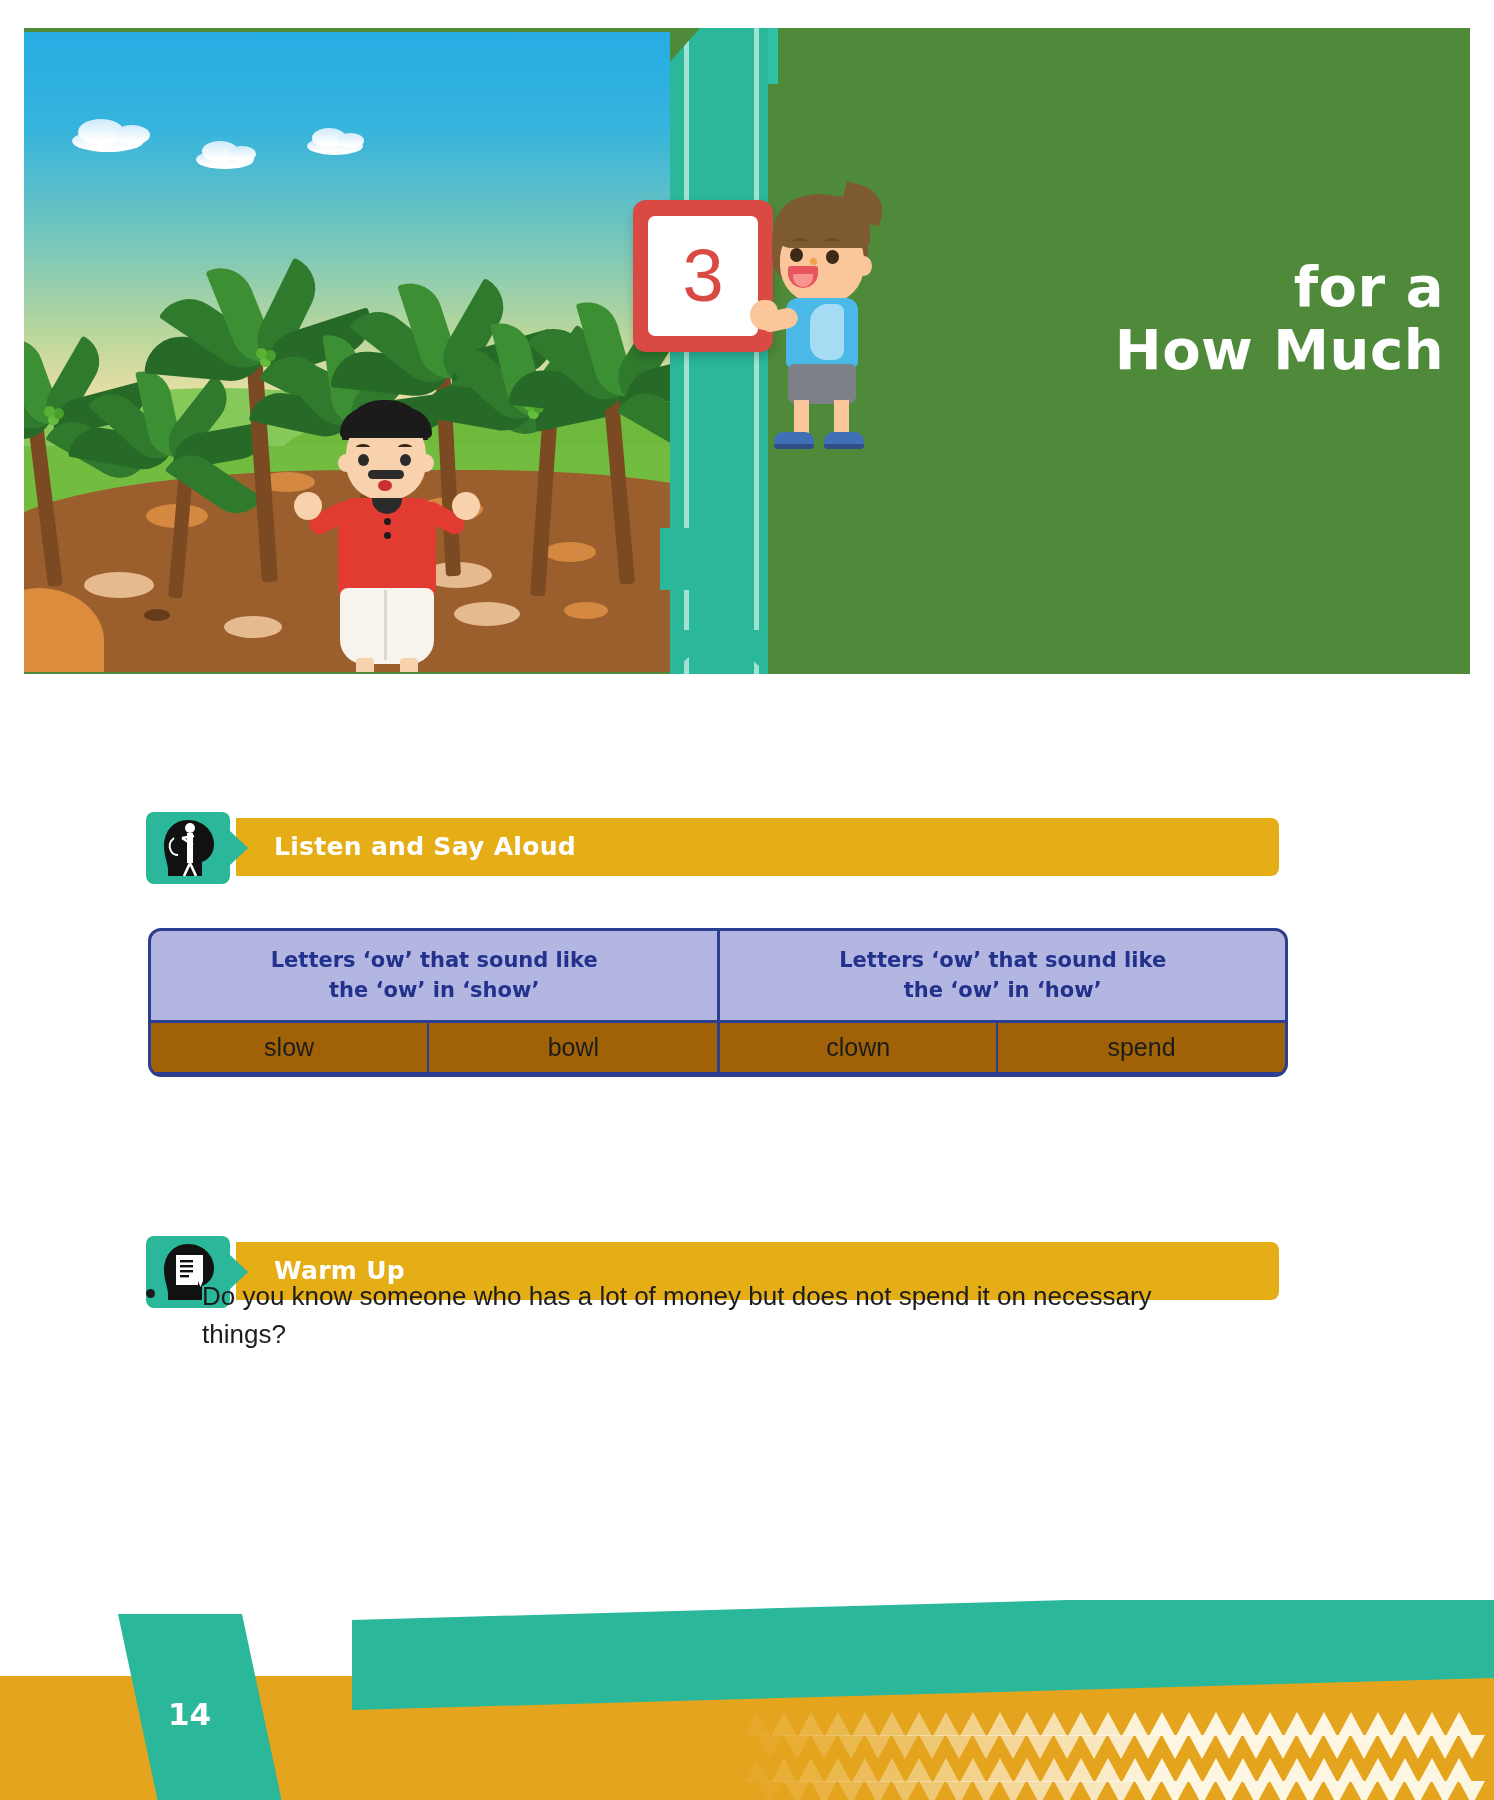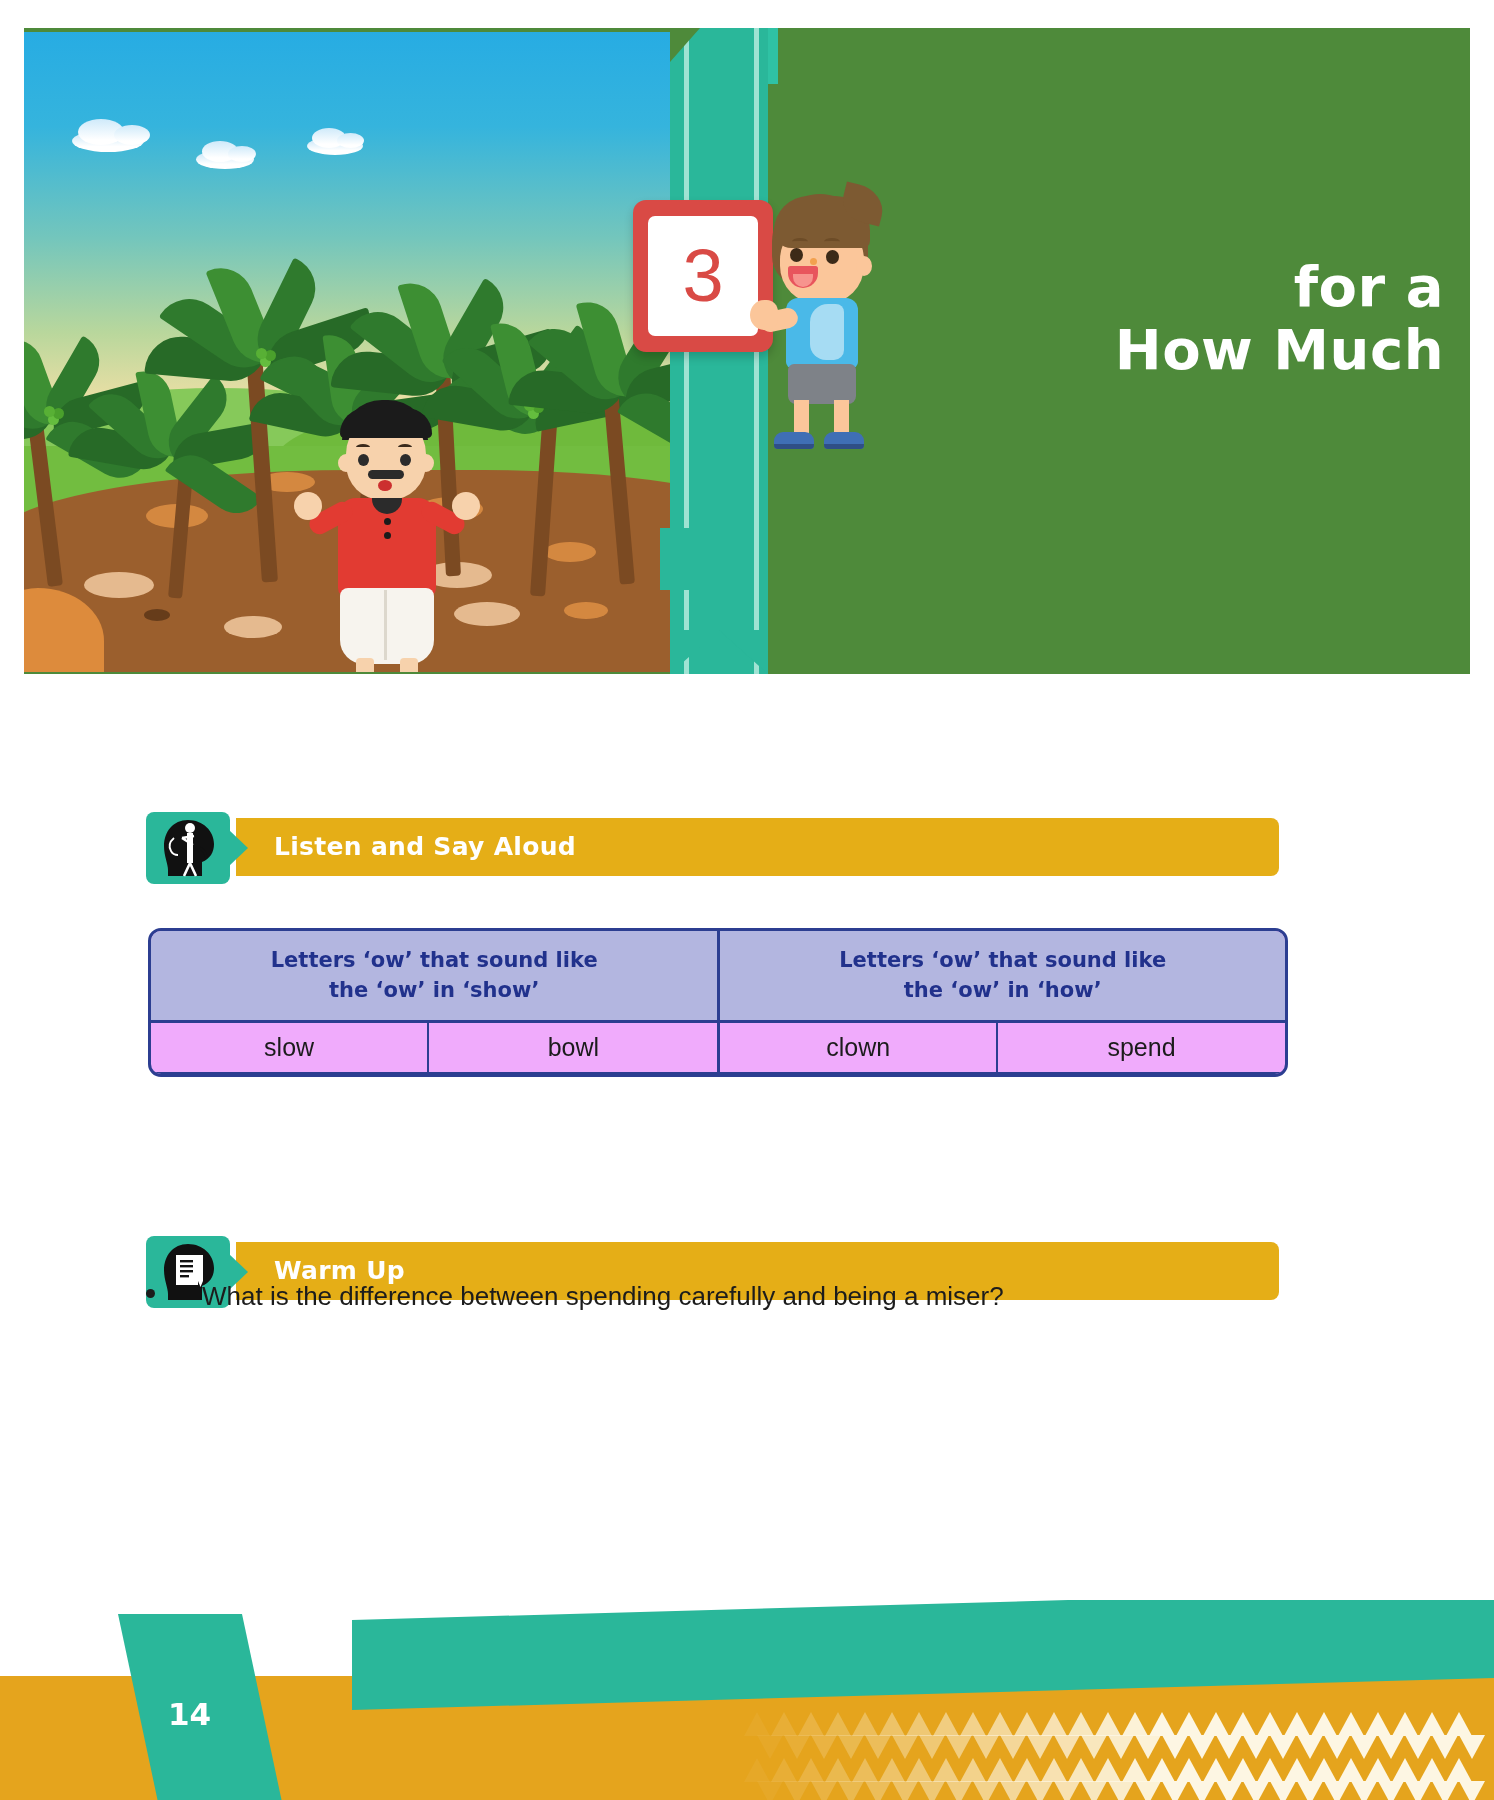--- a/index.html
+++ b/index.html
@@ -276,21 +276,21 @@
   
   .wt {
     position: absolute;
     left: 148px; top: 928px;
     width: 1140px;
     border-collapse: separate;
     border-spacing: 0;
     border: 3px solid #2c3e91;
     border-radius: 13px;
     overflow: hidden;
-    background: #f0abfc;
+    background: #a16207;
   }
   .wt th {
     background: #b3b6e0;
     color: #21318c;
     font-family: "DejaVu Sans", sans-serif;
     font-weight: bold;
     font-size: 21px;
     line-height: 1.45;
     padding: 14px 10px;
     border-bottom: 3px solid #2c3e91;
@@ -623,21 +623,21 @@
         <rect x="38" y="13" width="5" height="26" fill="#fff"></rect>
         <path d="M38 39 l2.5 6 l2.5 -6 z" fill="#fff"></path>
       </svg>
     </div>
     <div class="sect-label">Warm Up</div>
   </div>
 
   <div class="bullets">
     <div class="bullet">
       <span class="dot"></span>
-      <span>What is the difference between spending carefully and being a miser?</span>
+      <span>Do you know someone who has a lot of money but does not spend it on necessary things?</span>
     </div>
   </div>
 
 
   <div class="footer">
     <div class="ft-gold"></div>
     <div class="ft-teal-bar"></div>
     <div class="ft-tri-pattern" id="ft-tri-pattern">
         <div class="ft-tri" style="left: 0px; top: 0px; opacity: 0;"></div>
         <div class="ft-tri" style="left: 27px; top: 0px; opacity: 0;"></div>

